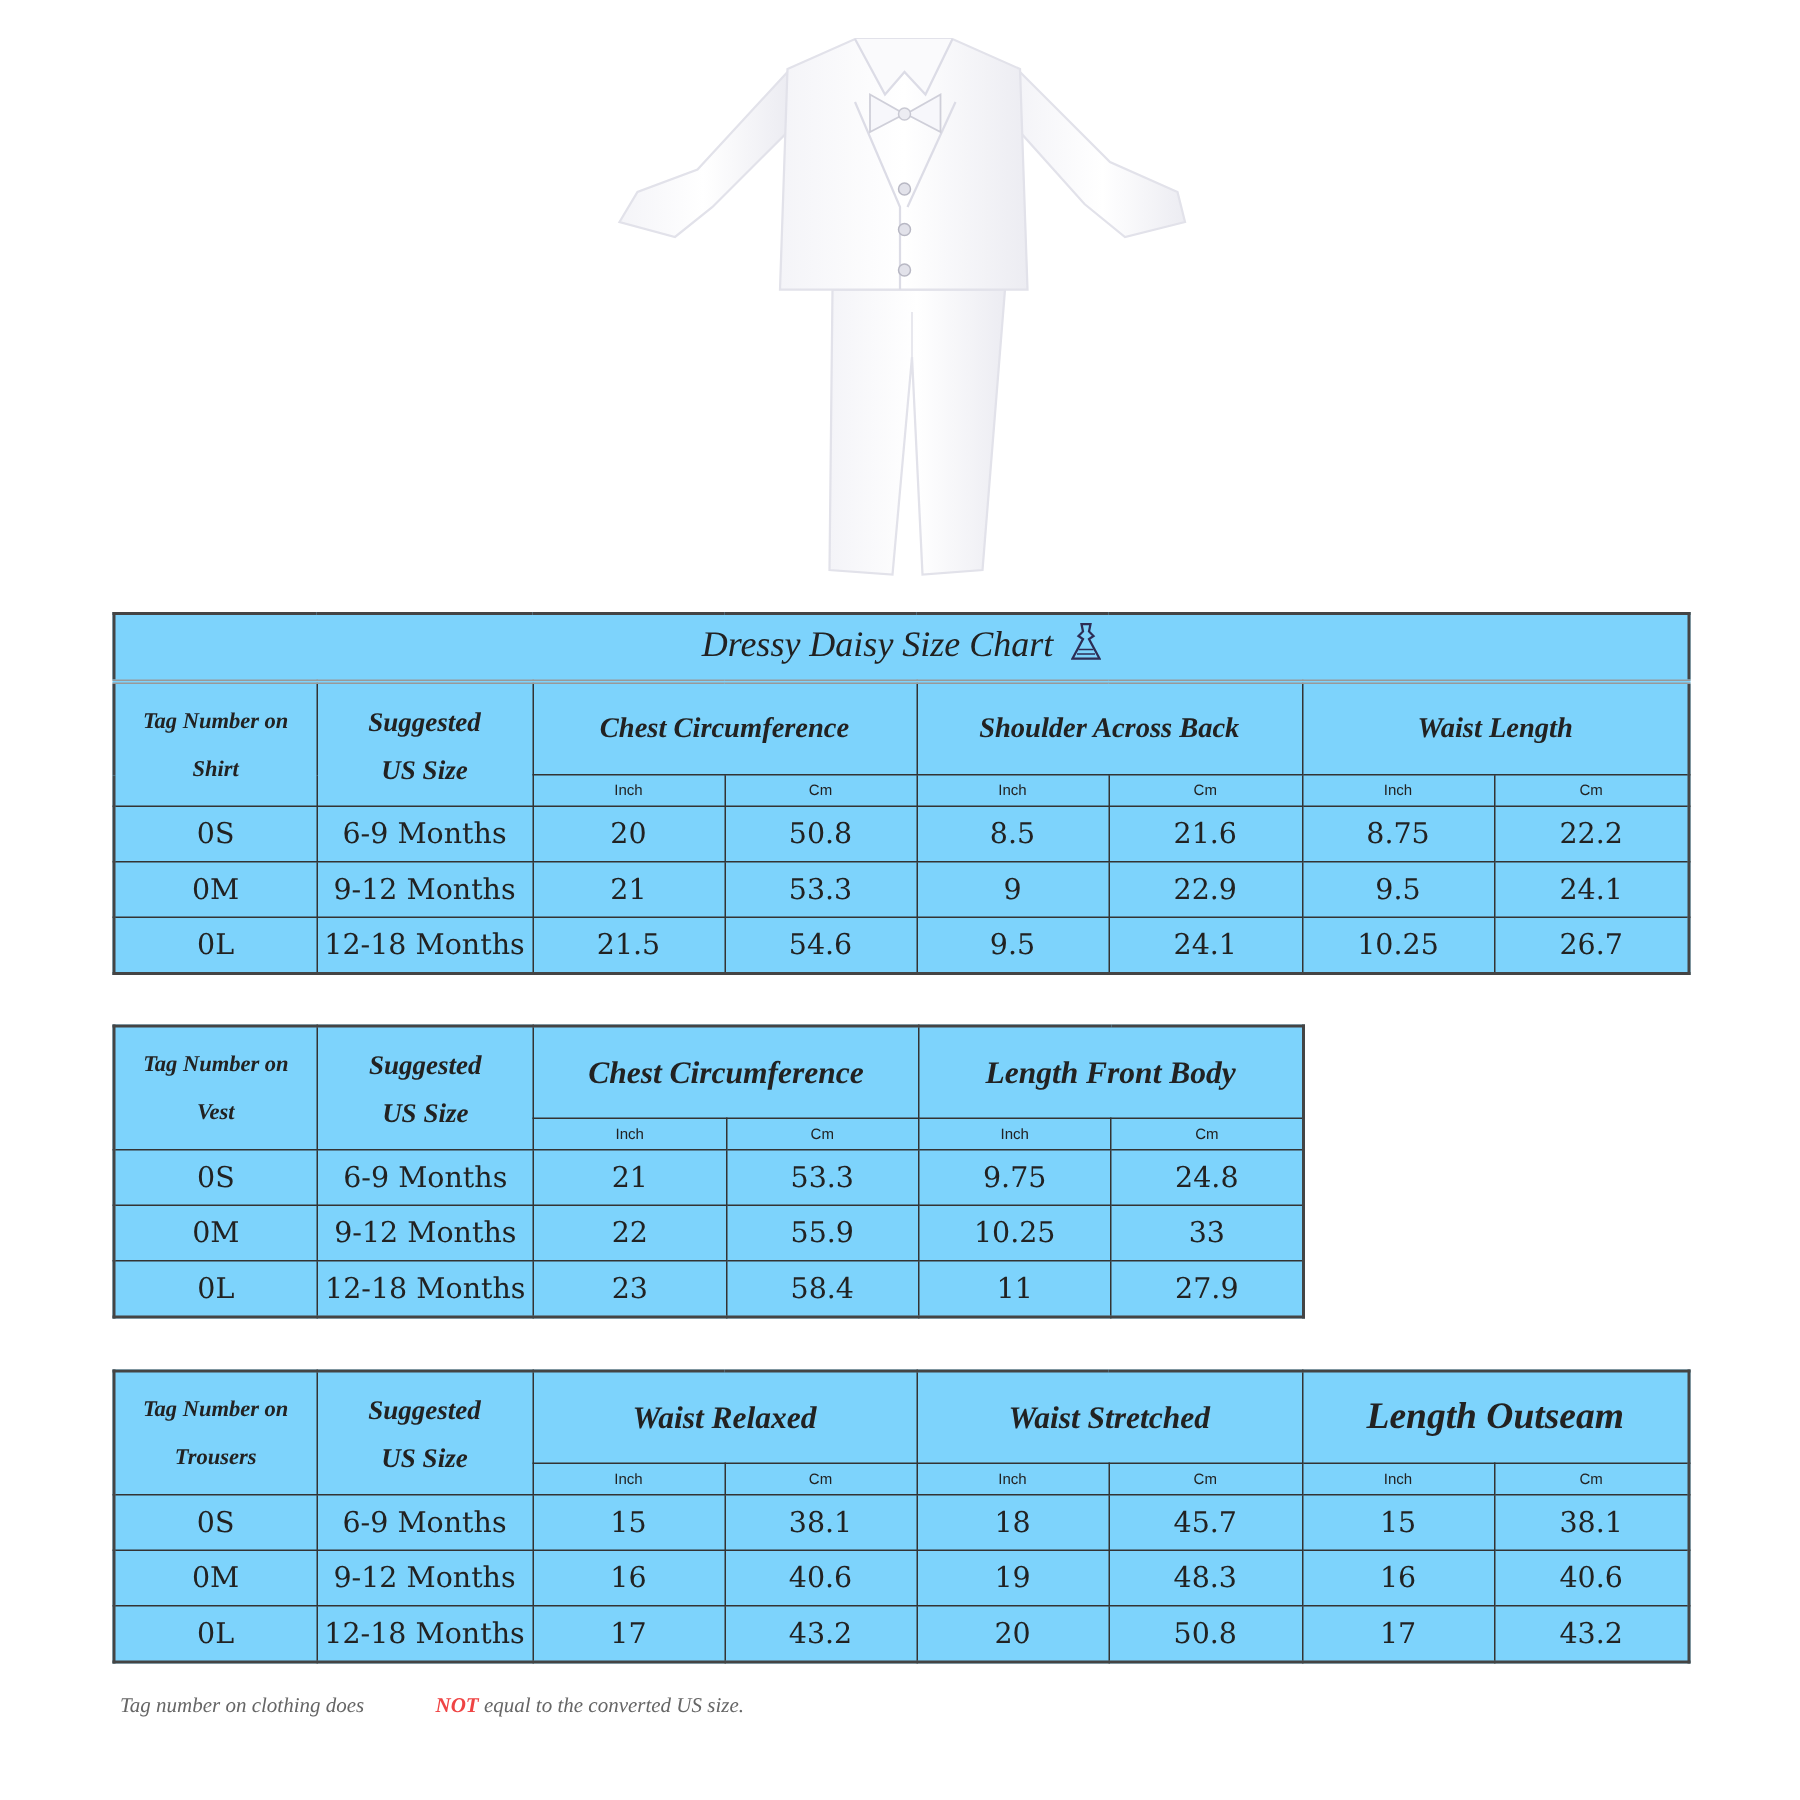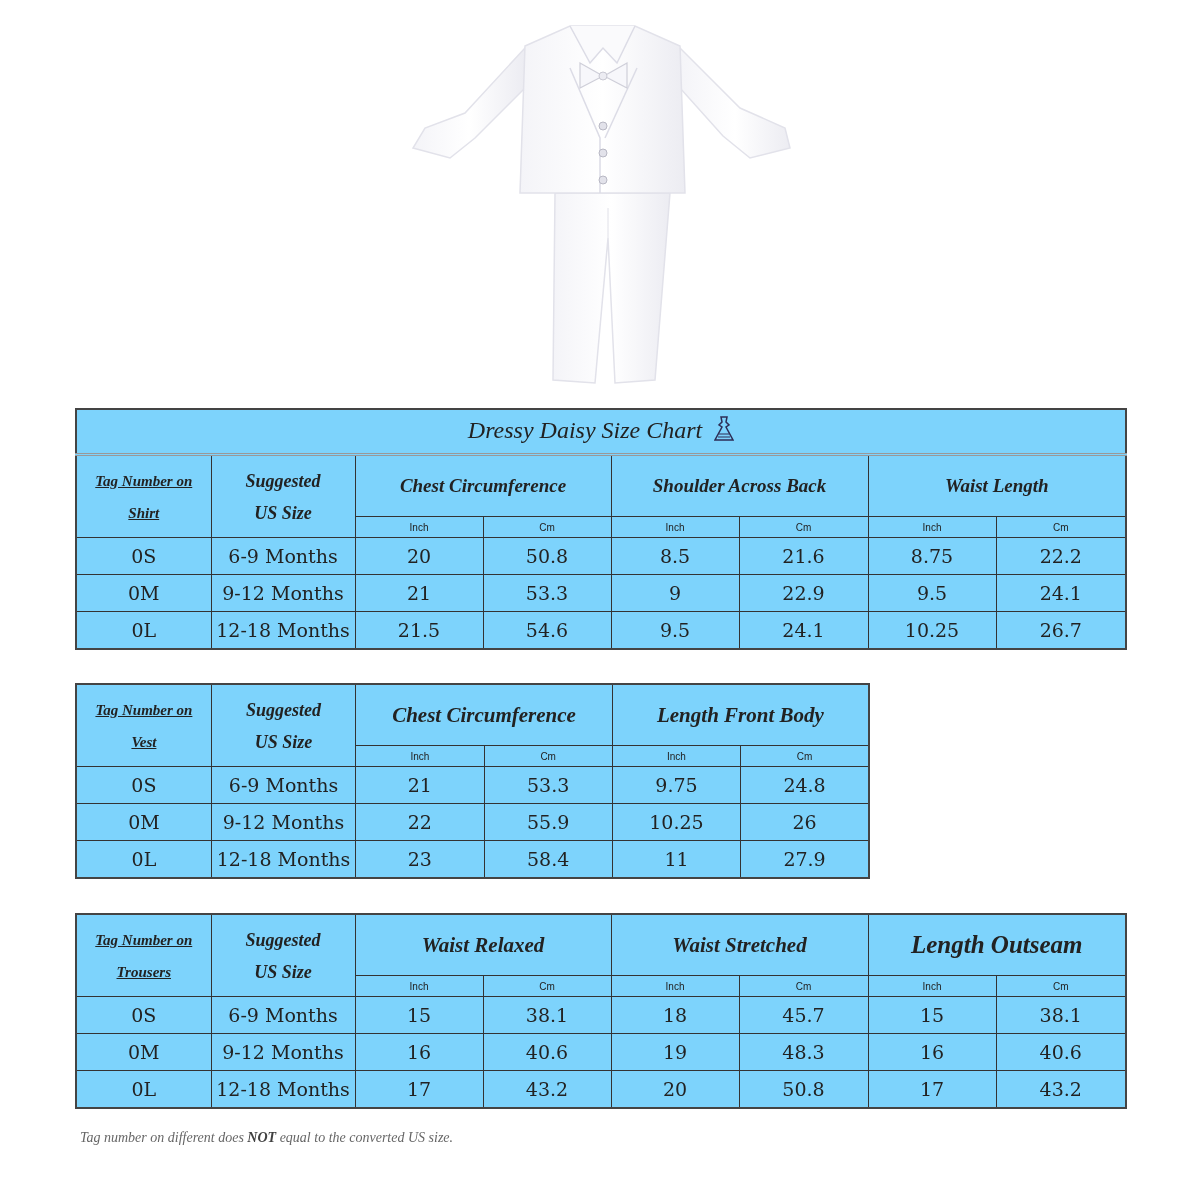--- a/index.html
+++ b/index.html
@@ -4,31 +4,31 @@
 <style>
   html, body { margin:0; padding:0; background:#ffffff; }
   body { width:1200px; height:1200px; position:relative; overflow:hidden; font-family:"DejaVu Serif", serif; }
 
   .product { position:absolute; left:405px; top:8px; width:390px; height:390px; }
 
   table.chart { position:absolute; border-collapse:collapse; background:#7dd3fc; border:2px solid #444; table-layout:fixed; }
   table.chart td { border:1px solid #333; text-align:center; vertical-align:middle; padding:0; color:#222; }
   .title-cell { height:43px; font-style:italic; font-family:"Liberation Serif", serif; font-size:24px; color:#2d2d55; border-bottom:3px double #999 !important; }
   .tag-h, .us-h { color:#8b1a2a; font-style:italic; font-weight:bold; font-family:"Liberation Serif", serif; }
-  .tag-h { font-size:15px; line-height:32px;text-decoration:underline; }
+  .tag-h { font-size:15px; line-height:32px; }
   .us-h { font-size:18px; line-height:32px; }
   .grp-h { color:#8b1a2a; font-style:italic; font-weight:bold; font-family:"Liberation Serif", serif; font-size:19px; }
   .unit { font-size:10px; color:#a07070; height:20px; font-family:"Liberation Sans", sans-serif; }
   .row td { height:36px; font-size:19px; font-family:"DejaVu Serif", serif; border-bottom:3px double #bbb; }
   .row:last-child td { border-bottom:1px solid #333; }
   .hdr-bottom td { border-bottom:3px double #999; }
 
   .notes { position:absolute; left:80px; top:1130px; font-style:italic; font-family:"Liberation Serif", serif; font-size:14px; color:#666; }
   .notes p { margin:0 0 13px 0; }
-  .notes b { color:#404040; }
+  .notes b { color:#ef4444;margin-left:44px; }
   .dress-icon { display:inline-block; vertical-align:middle; margin-left:6px; }
 </style>
 </head>
 <body>
 
 <div class="product">
   <svg width="390" height="390" viewBox="0 0 390 390">
     <defs>
       <linearGradient id="fab" x1="0" x2="1">
         <stop offset="0" stop-color="#f4f4f8"></stop>
@@ -163,21 +163,21 @@
       <td>53.3</td>
       <td>9.75</td>
       <td>24.8</td>
     </tr>
     <tr class="row">
       <td>0M</td>
       <td>9-12 Months</td>
       <td>22</td>
       <td>55.9</td>
       <td>10.25</td>
-      <td>26</td>
+      <td>33</td>
     </tr>
     <tr class="row">
       <td>0L</td>
       <td>12-18 Months</td>
       <td>23</td>
       <td>58.4</td>
       <td>11</td>
       <td>27.9</td>
     </tr>
   </tbody>
@@ -239,14 +239,14 @@
       <td>43.2</td>
       <td>20</td>
       <td>50.8</td>
       <td>17</td>
       <td>43.2</td>
     </tr>
   </tbody>
 </table>
 
 <div class="notes">
-  <p><span>Tag number on different does </span><b>NOT</b><span> equal to the converted US size.</span></p>
+  <p><span>Tag number on clothing does </span><b>NOT</b><span> equal to the converted US size.</span></p>
 </div>
 
 </body></html>

